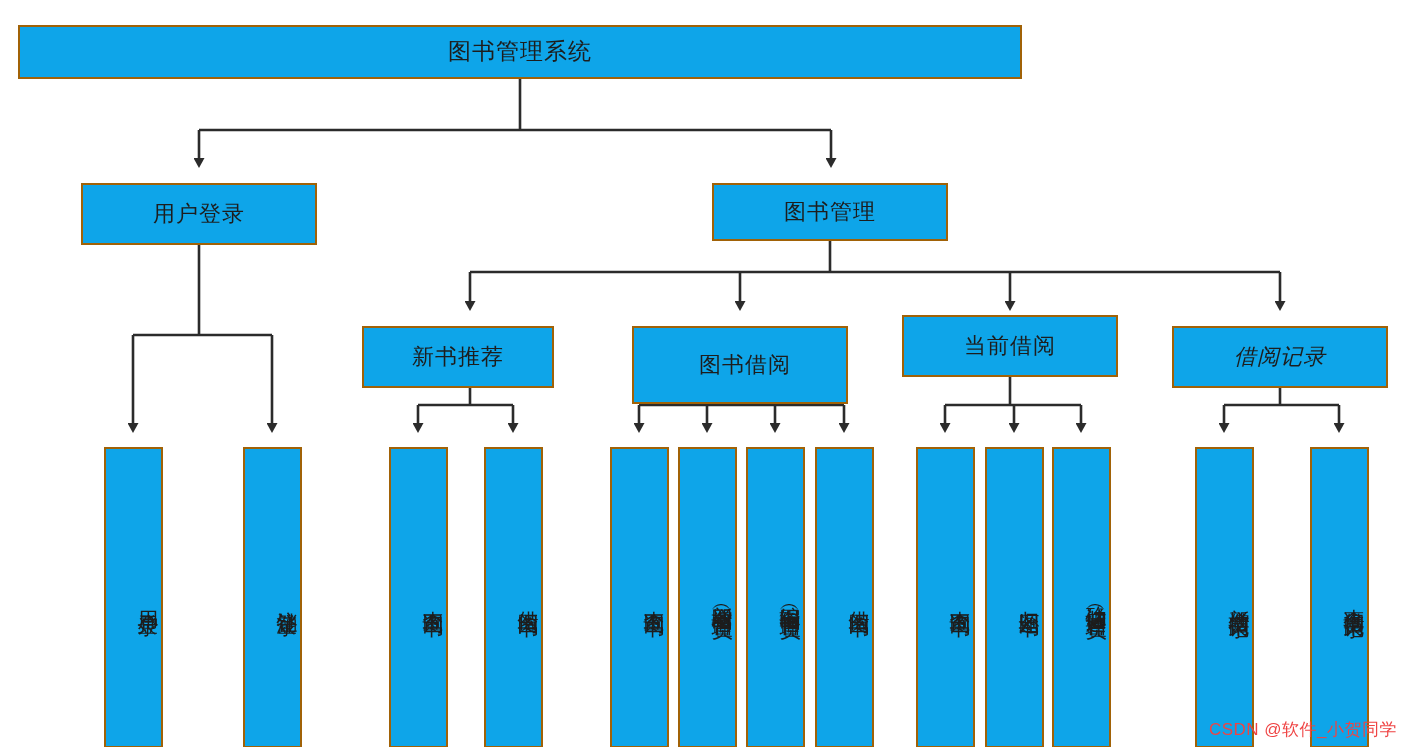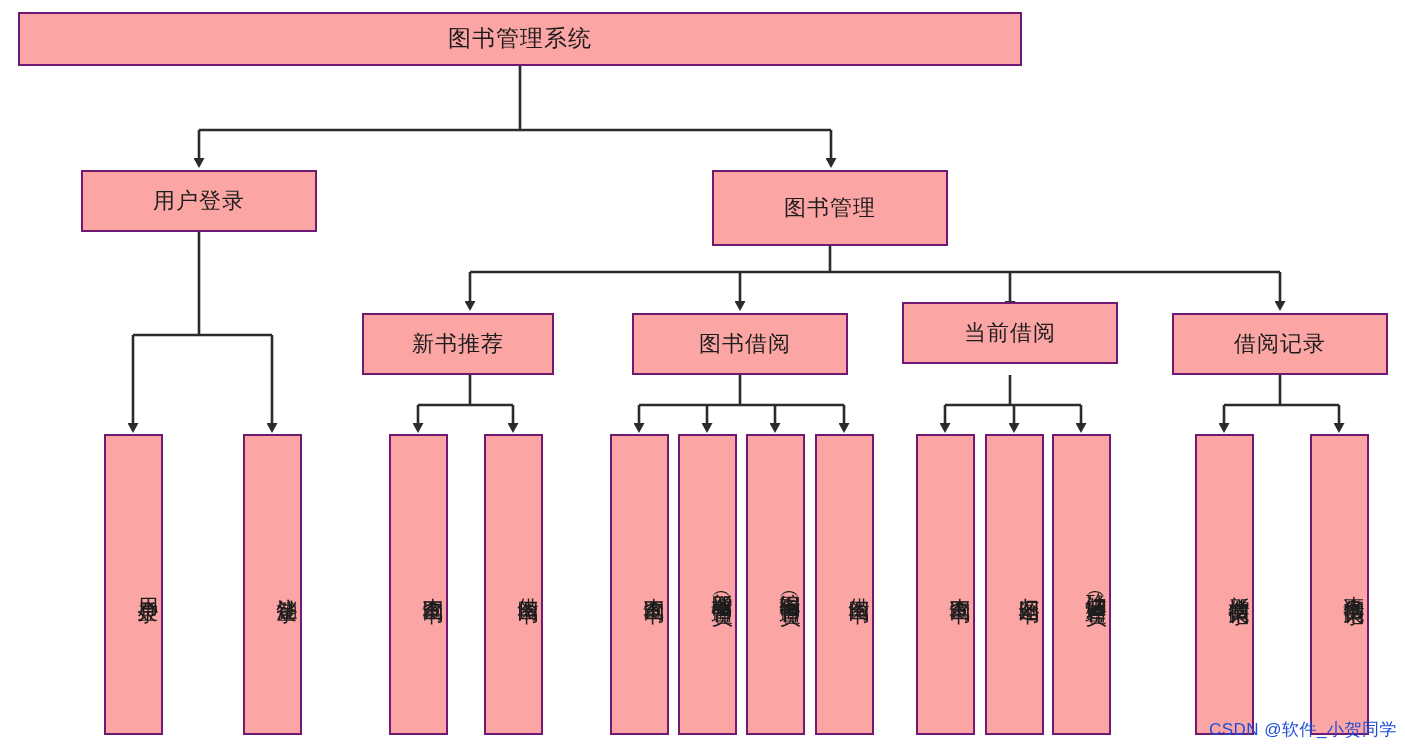--- a/index.html
+++ b/index.html
@@ -22,27 +22,28 @@
     position: absolute;
     left: 0;
     top: 0;
     width: 1405px;
     height: 747px;
     pointer-events: none;
   }
   .node {
     position: absolute;
     box-sizing: border-box;
-    border: 2px solid #701a75;
-    background: #fca5a5;
+    border: 2px solid #a16207;
+    background: #0ea5e9;
     display: flex;
     align-items: center;
     justify-content: center;
     color: #1d1d1d;
     z-index: 2;
+    margin-top: 13px;
   }
   .node.horiz {
     font-size: 22px;
     letter-spacing: 1px;
     line-height: 1.2;
     white-space: nowrap;
   }
   .node.root {
     font-size: 23px;
   }
@@ -60,21 +61,21 @@
     writing-mode: vertical-rl;
     text-orientation: upright;
     display: block;
     text-align: center;
   }
   .watermark {
     position: absolute;
     right: 8px;
     bottom: 6px;
     font-size: 17px;
-    color: #1d4ed8;
+    color: #ef4444;
     letter-spacing: 0.5px;
     white-space: nowrap;
     z-index: 5;
   }
 </style>
 </head>
 <body>
 
 <div id="canvas">
 
@@ -128,34 +129,34 @@
     </g>
   </svg>
 
   <div class="node horiz root" style="left:18px; top:12px; width:1004px; height:54px;">
     <span>图书管理系统</span>
   </div>
 
   <div class="node horiz" style="left:81px; top:170px; width:236px; height:62px;">
     <span>用户登录</span>
   </div>
-  <div class="node horiz" style="left:712px; top:170px; width:236px; height:76px;">
+  <div class="node horiz" style="left:712px; top:170px; width:236px; height:58px;">
     <span>图书管理</span>
   </div>
 
   <div class="node horiz" style="left:362px; top:313px; width:192px; height:62px;">
     <span>新书推荐</span>
   </div>
-  <div class="node horiz" style="left:632px; top:313px; width:216px; height:62px;padding-left:10px;">
+  <div class="node horiz" style="left:632px; top:313px; width:216px; height:78px;padding-left:10px;">
     <span>图书借阅</span>
   </div>
   <div class="node horiz" style="left:902px; top:302px; width:216px; height:62px;">
     <span>当前借阅</span>
   </div>
-  <div class="node horiz" style="left:1172px; top:313px; width:216px; height:62px;">
+  <div class="node horiz" style="left:1172px; top:313px; width:216px; height:62px;font-style:italic;">
     <span>借阅记录</span>
   </div>
 
   <div class="node vert" style="left:104px; top:434px; width:59px; height:301px;">
     <span class="vlabel">用户登录</span>
   </div>
   <div class="node vert" style="left:243px; top:434px; width:59px; height:301px;">
     <span class="vlabel">注销登录</span>
   </div>
 

